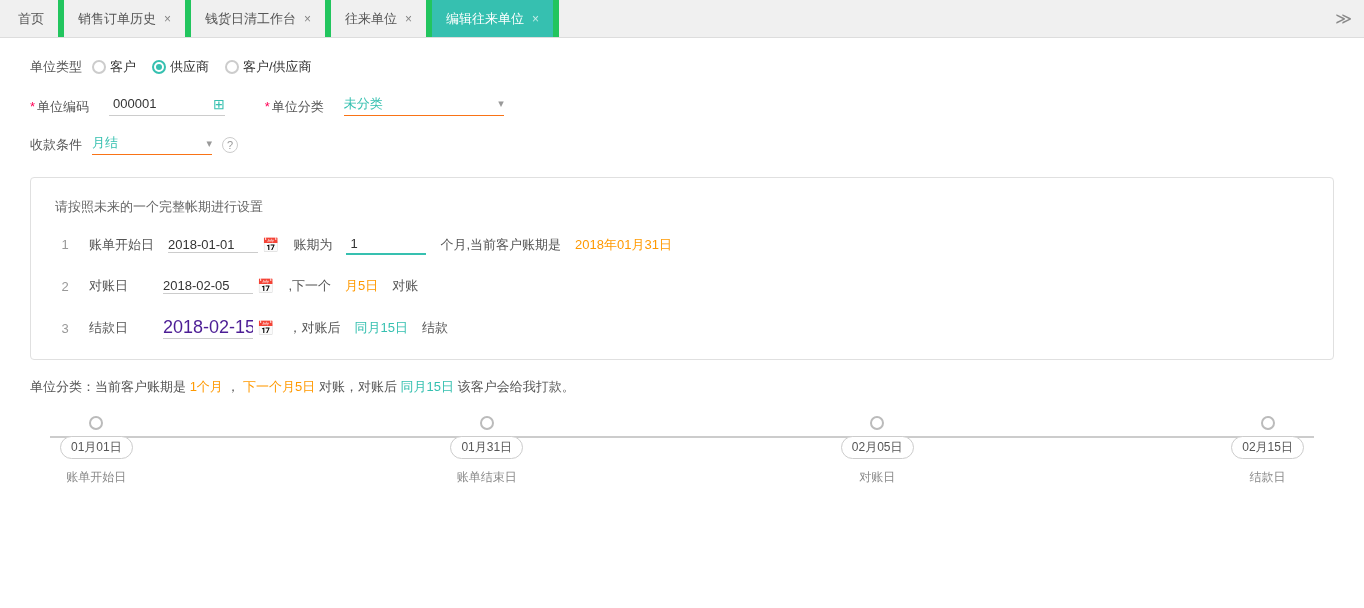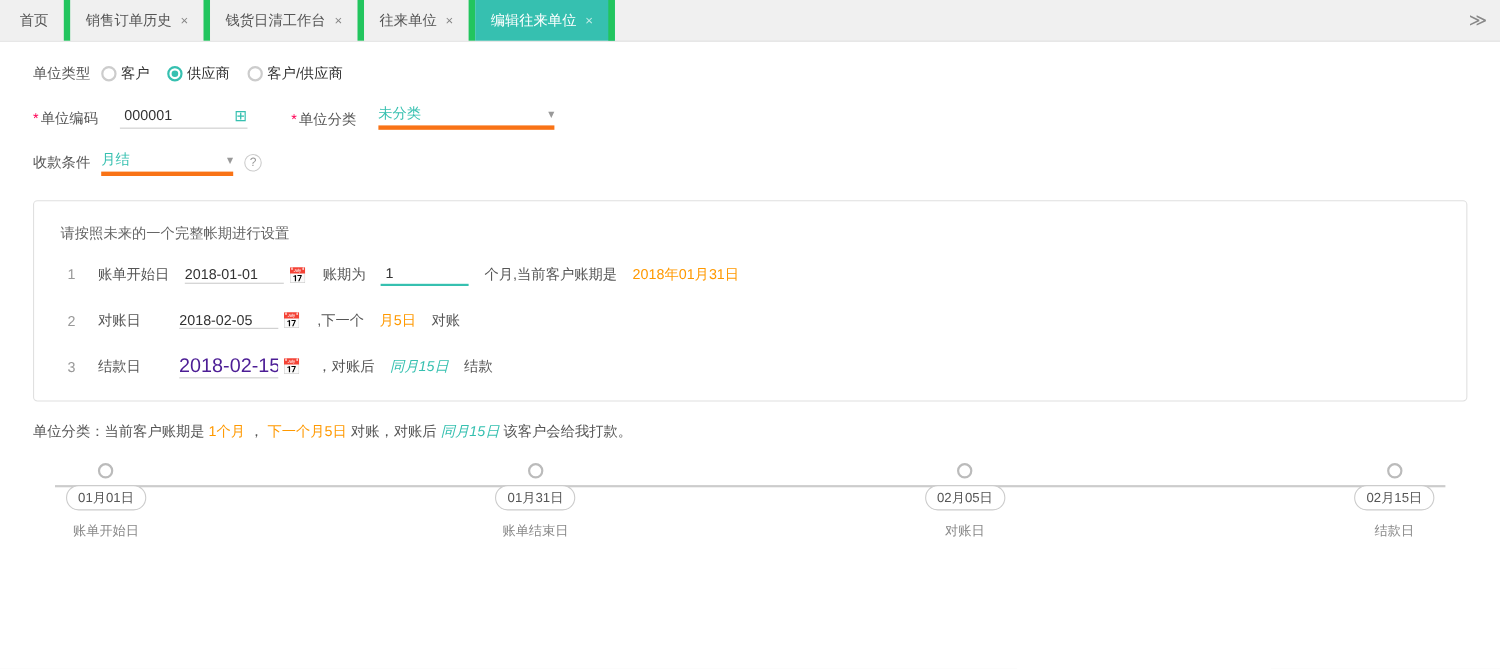--- a/index.html
+++ b/index.html
@@ -127,21 +127,21 @@
     .cal-icon {
       color: #36c0b0;
       font-size: 14px;
       cursor: pointer;
     }
 
     
     .dropdown-field {
       display: flex;
       align-items: center;
-      border-bottom: 4px solid #f97316;
+      border-bottom: 1px solid #f97316;
       padding-bottom: 2px;
       min-width: 120px;
       cursor: pointer;
     }
     .dropdown-value {
       color: #36c0b0;
       flex: 1;
       font-size: 13px;
     }
     .dropdown-arrow {
@@ -194,21 +194,21 @@
       font-size: 13px;
       color: #333;
       background: transparent;
       width: 90px;
     }
     .row-text {
       color: #555;
       font-size: 13px;
     }
     .highlight-orange { color: #f90; font-weight: 400; }
-    .highlight-cyan { color: #36c0b0; font-weight: 500; font-style: italic; }
+    .highlight-cyan { color: #36c0b0; font-weight: 500; }
 
     .period-input {
       border: none;
       border-bottom: 2px solid #36c0b0;
       outline: none;
       font-size: 13px;
       width: 80px;
       padding: 2px 4px;
       color: #333;
     }

